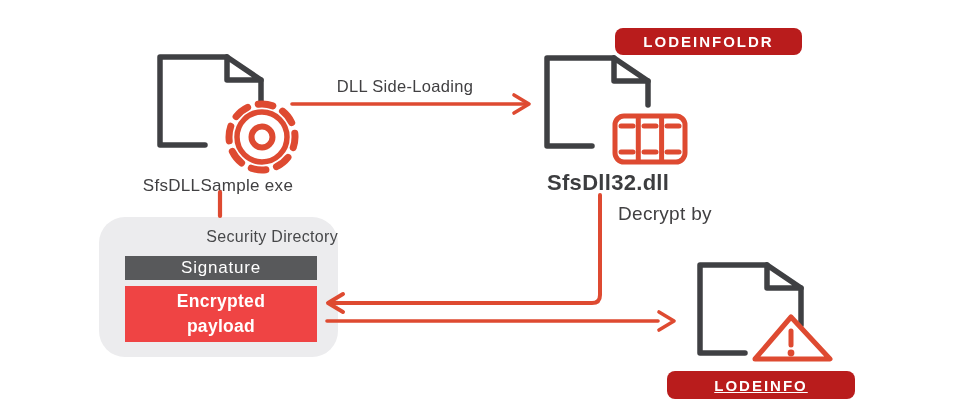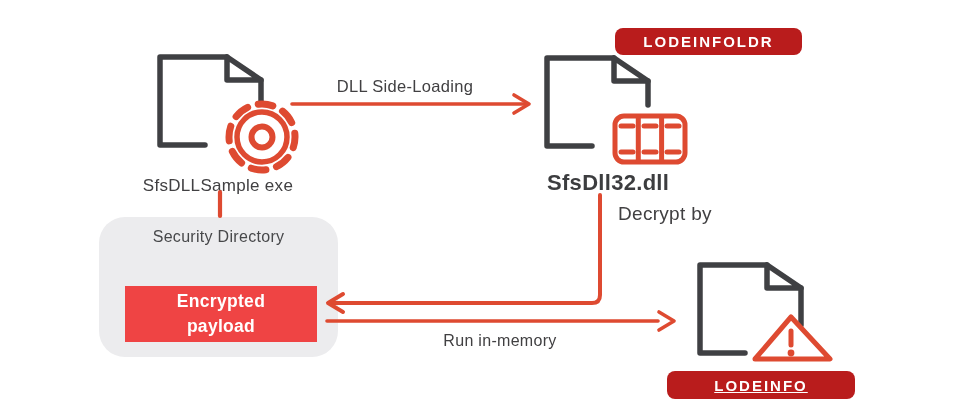--- a/index.html
+++ b/index.html
@@ -29,21 +29,21 @@
     display:flex;align-items:center;justify-content:center;
   }
   .badge-ldr{left:615px;top:28px;width:187px;height:27px;}
   .badge-lode{left:667px;top:371px;width:188px;height:28px;text-decoration:underline;}
 
   
   .panel{
     position:absolute;left:99px;top:217px;width:239px;height:140px;z-index:3;
     background:#ececee;border-radius:26px;
   }
-  .panel-title{position:absolute;left:0;top:11px;width:100%;text-align:center;font-size:16px;color:#47484a;letter-spacing:.3px;}
+  .panel-title{position:absolute;left:0;top:11px;width:100%;text-align:right;font-size:16px;color:#47484a;letter-spacing:.3px;}
   .sig-bar{
     position:absolute;left:26px;top:39px;width:192px;height:24px;background:#58595b;
     color:#fff;font-size:17px;letter-spacing:.8px;display:flex;align-items:center;justify-content:center;font-weight:500;
   }
   .payload-box{
     position:absolute;left:26px;top:69px;width:192px;height:56px;background:#ef4444;
     color:#fff;display:flex;align-items:center;justify-content:center;text-align:center;
   }
   .payload-box span{display:block;width:130px;font-size:17.5px;font-weight:600;line-height:1.45;letter-spacing:.3px;}
 </style>
@@ -131,22 +131,22 @@
   <div class="badge badge-ldr">LODEINFOLDR</div>
 
   <div class="lbl lbl-dll">SfsDll32.dll</div>
 
   <div class="lbl lbl-decrypt">
     <div>Decrypt by</div>
   </div>
 
   <div class="panel">
     <div class="panel-title">Security Directory</div>
+    <div class="sig-bar">Signature</div>
     <div class="payload-box">
       <span>Encrypted payload</span>
     </div>
   </div>
 
-  <div class="lbl lbl-run">Run in-memory</div>
 
   <div class="badge badge-lode">LODEINFO</div>
 
 </div>
 
 </body></html>

